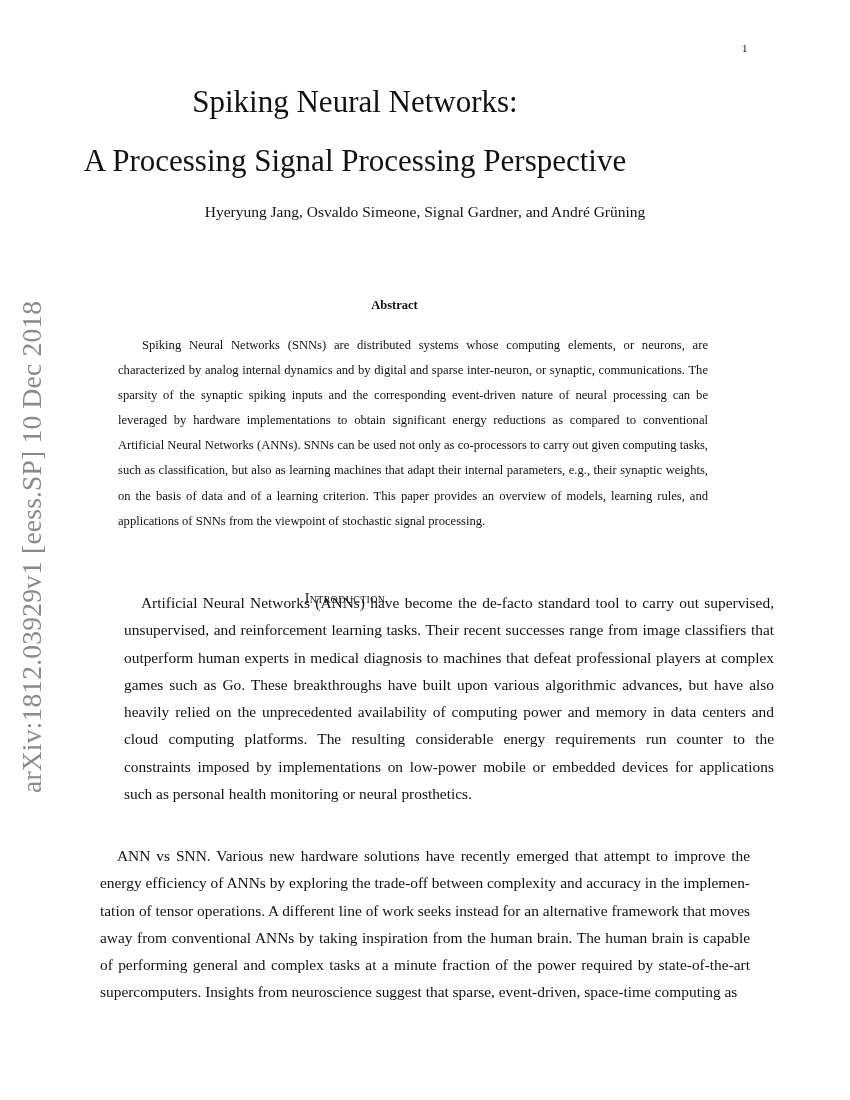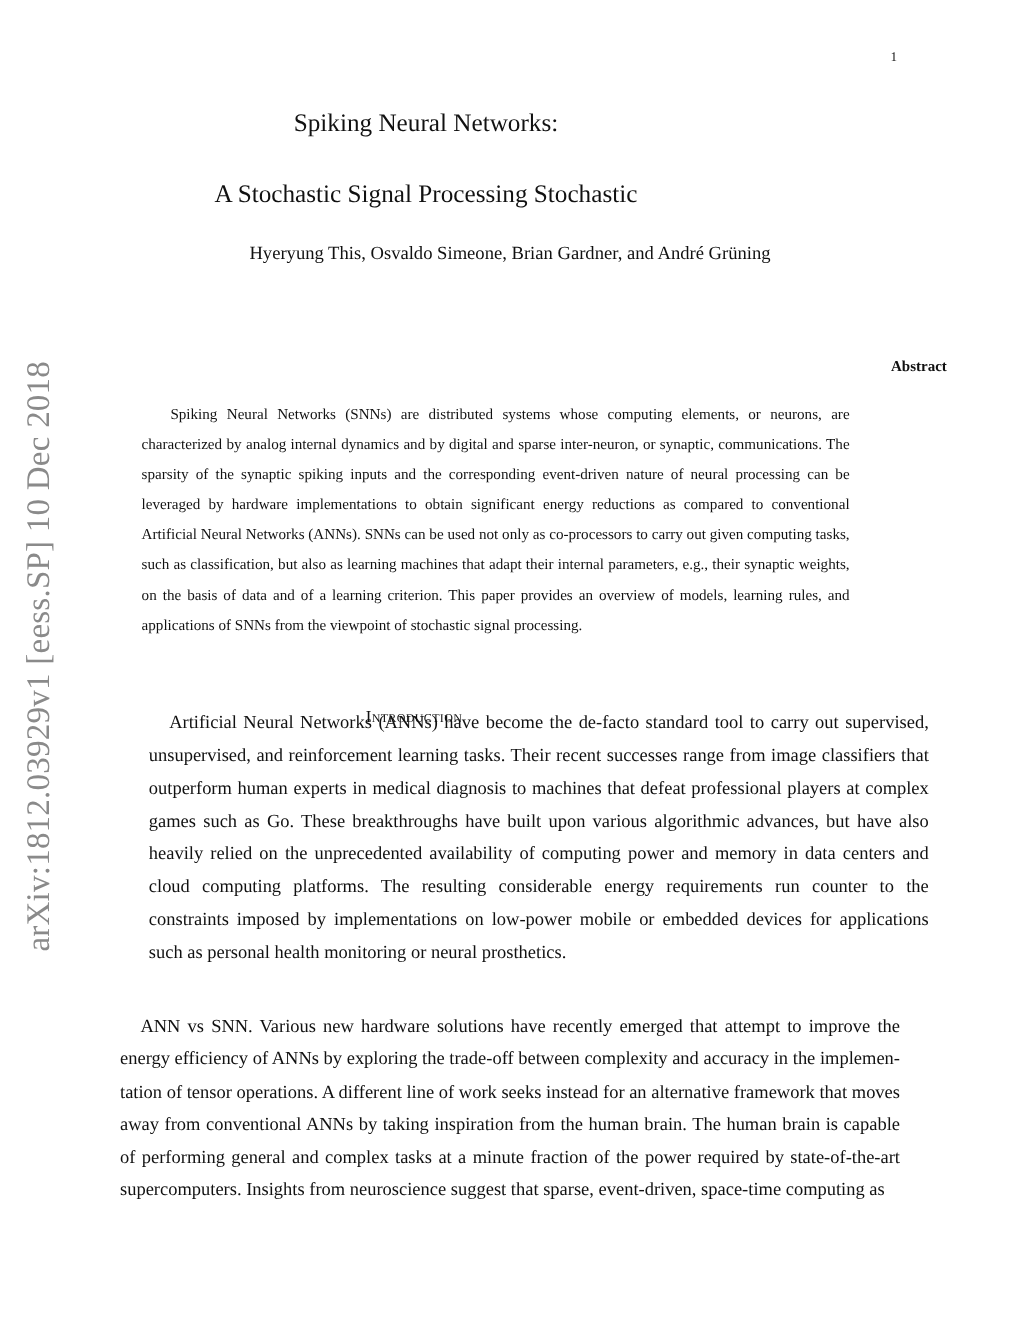--- a/index.html
+++ b/index.html
@@ -5,35 +5,35 @@
     html, body { margin: 0; padding: 0; background: #ffffff; }
     body {
       width: 850px; height: 1100px; position: relative; overflow: hidden;
       font-family: "Liberation Serif", "DejaVu Serif", serif; color: #111;
     }
     .page-number {
       position: absolute; top: 42px; left: 742px; font-size: 11px;
     }
     .title {
       position: absolute; left: 0; width: 710px; text-align: center;
-      font-size: 21px; line-height: 36px; margin: 0; font-weight: normal;
+      font-size: 31px; line-height: 36px; margin: 0; font-weight: normal;
     }
     .title-1 { top: 84px; }
     .title-2 { top: 143px; }
     .authors {
       position: absolute; top: 203px; left: 0; width: 850px; text-align: center;
       font-size: 15.5px;
     }
     .arxiv-stamp {
       position: absolute; left: 16px; top: 793px;
       transform-origin: 0 0; transform: rotate(-90deg);
       font-size: 27.5px; color: #8a8a8a; white-space: nowrap; letter-spacing: 0.2px;
     }
     .abstract-heading {
-      position: absolute; top: 298px; left: 0; width: 789px; text-align: right;
+      position: absolute; top: 298px; left: 0; width: 789px; text-align: center;
       font-size: 12.5px; font-weight: bold;
     }
     .abstract-body {
       position: absolute; top: 333px; left: 118px; width: 590px;
       font-size: 12.6px; line-height: 25.1px; text-align: justify; margin: 0;
       text-indent: 24px;
     }
     .section-heading {
       position: absolute; top: 591px; left: 0; width: 690px; text-align: center;
       font-size: 14px; font-variant: small-caps; letter-spacing: 0.3px;
@@ -48,23 +48,23 @@
     .run-in { font-weight: normal; }
   </style>
 </head>
 <body>
 
 <div class="page-number">1</div>
 
 <div class="arxiv-stamp">arXiv:1812.03929v1  [eess.SP]  10 Dec 2018</div>
 
 <h1 class="title title-1">Spiking Neural Networks:</h1>
-<h1 class="title title-2">A Stochastic Signal Processing Stochastic</h1>
+<h1 class="title title-2">A Processing Signal Processing Perspective</h1>
 
-<div class="authors">Hyeryung This, Osvaldo Simeone, Brian Gardner, and André Grüning</div>
+<div class="authors">Hyeryung Jang, Osvaldo Simeone, Signal Gardner, and André Grüning</div>
 
 <div class="abstract-heading">Abstract</div>
 <p class="abstract-body">Spiking Neural Networks (SNNs) are distributed systems whose computing elements, or neurons, are characterized by analog internal dynamics and by digital and sparse inter-neuron, or synaptic, communications. The sparsity of the synaptic spiking inputs and the corresponding event-driven nature of neural processing can be leveraged by hardware implementations to obtain significant energy reductions as compared to conventional Artificial Neural Networks (ANNs). SNNs can be used not only as co-processors to carry out given computing tasks, such as classification, but also as learning machines that adapt their internal parameters, e.g., their synaptic weights, on the basis of data and of a learning criterion. This paper provides an overview of models, learning rules, and applications of SNNs from the viewpoint of stochastic signal processing.</p>
 
 <div class="section-heading">Introduction</div>
 
 <p class="body-text para-1"><span>Artificial Neural Networks (ANNs) have become the de-facto standard tool to carry out supervised, unsupervised, and reinforcement learning tasks. Their recent successes range from image classifiers that outperform human experts in medical diagnosis to machines that defeat professional players at complex games such as Go. These breakthroughs have built upon various algorithmic advances, but have also heavily relied on the unprecedented availability of computing power and memory in data centers and cloud computing platforms. The resulting considerable energy requirements run counter to the constraints imposed by implementations on low-power mobile or embedded devices for applications such as personal health monitoring or neural prosthetics.</span></p>
 
 <p class="body-text para-2"><span class="run-in">ANN vs SNN.</span><span> Various new hardware solutions have recently emerged that attempt to improve the energy efficiency of ANNs by exploring the trade-off between complexity and accuracy in the implemen­tation of tensor operations. A different line of work seeks instead for an alternative framework that moves away from conventional ANNs by taking inspiration from the human brain. The human brain is capable of performing general and complex tasks at a minute fraction of the power required by state-of-the-art supercomputers. Insights from neuroscience suggest that sparse, event-driven, space-time computing as</span></p>
 

